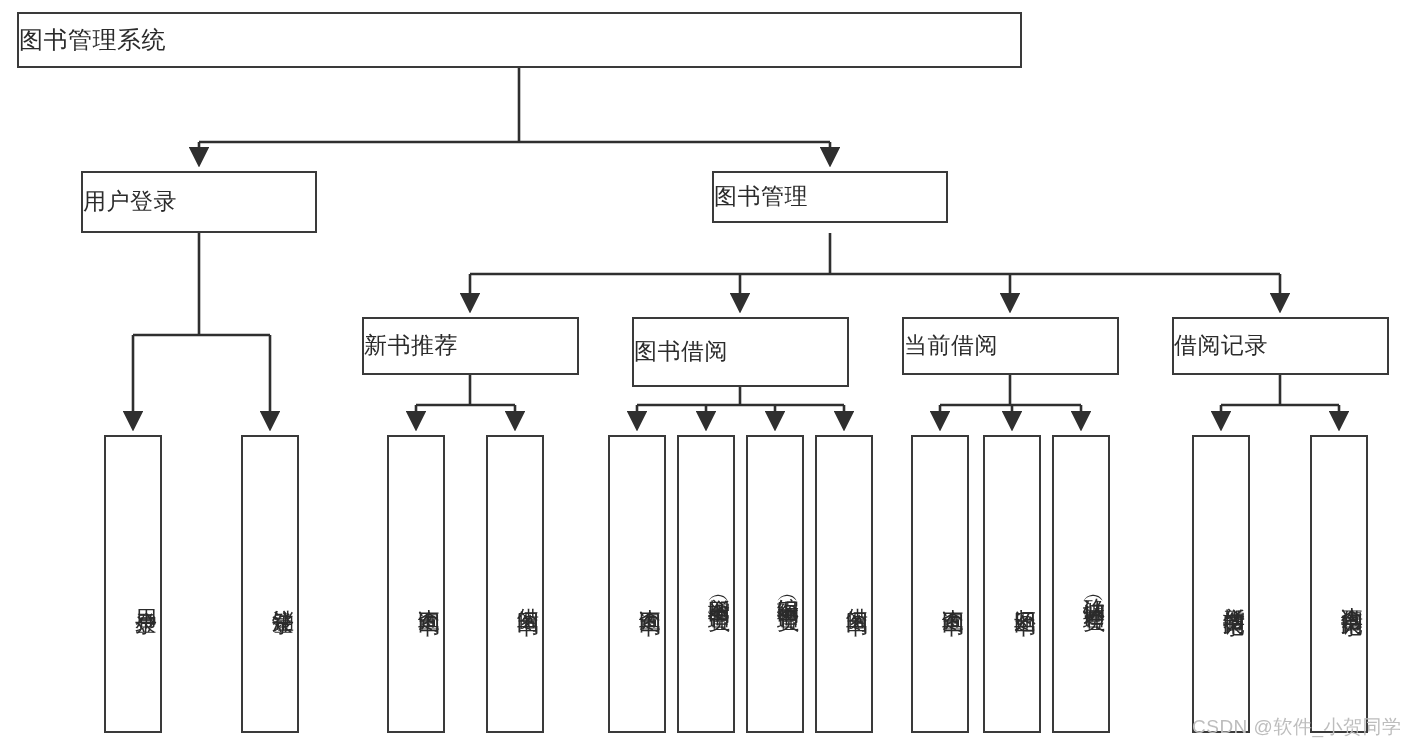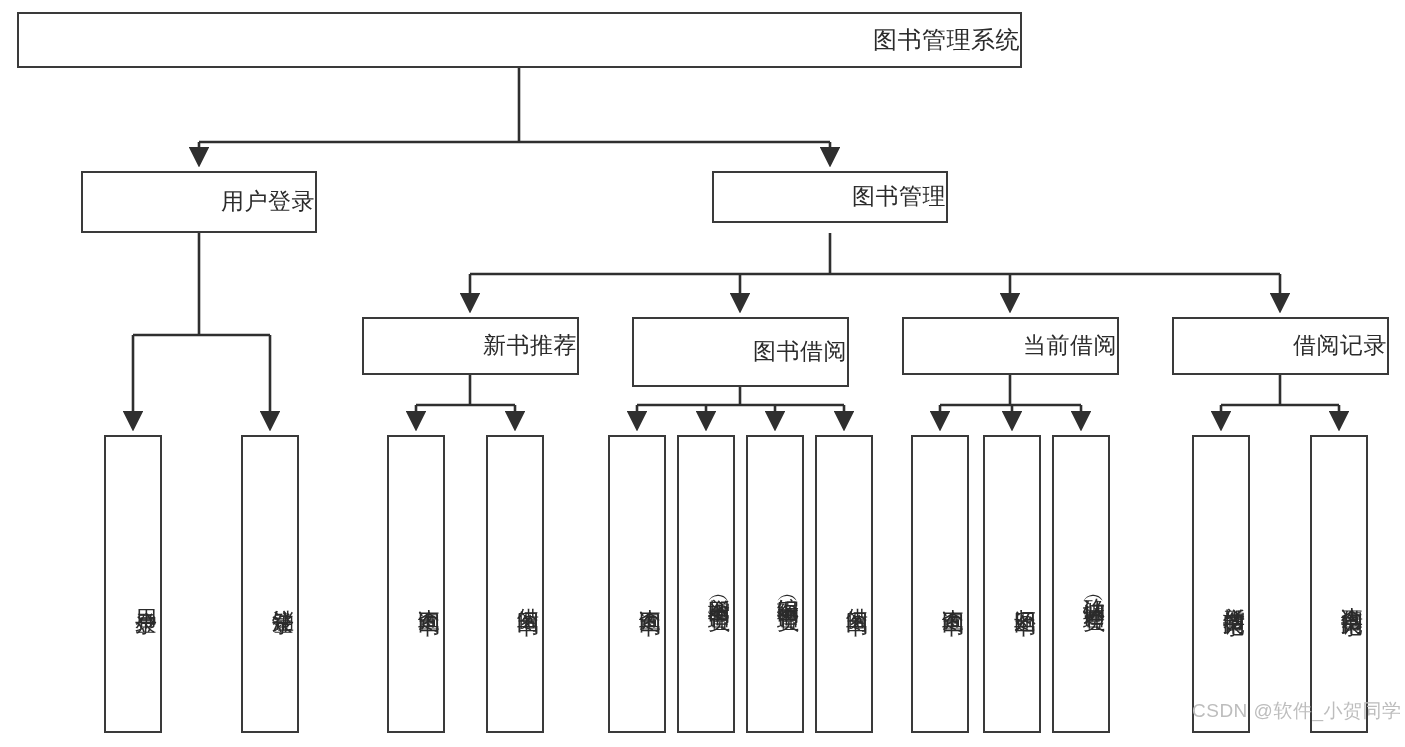--- a/index.html
+++ b/index.html
@@ -26,21 +26,21 @@
     height: 747px;
     pointer-events: none;
   }
   .node {
     position: absolute;
     box-sizing: border-box;
     background: #ffffff;
     border: 2px solid #3a3a3a;
     display: flex;
     align-items: center;
-    justify-content: flex-end;
+    justify-content: flex-start;
     color: #2b2b2b;
   }
   .node.horiz {
     font-size: 23px;
     letter-spacing: 0.5px;
     line-height: 1.2;
   }
   .node.root {
     font-size: 24px;
   }
@@ -131,24 +131,24 @@
       </div>
       <div class="node horiz" style="left: 712px; top: 171px; width: 236px; height: 52px;">
         <span>图书管理</span>
       </div>
       <div class="node horiz" style="left: 362px; top: 317px; width: 217px; height: 58px;">
         <span>新书推荐</span>
       </div>
       <div class="node horiz" style="left: 632px; top: 317px; width: 217px; height: 70px;">
         <span>图书借阅</span>
       </div>
-      <div class="node horiz" style="left: 902px; top: 317px; width: 217px; height: 58px; padding-left: 20px;">
+      <div class="node horiz" style="left: 902px; top: 317px; width: 217px; height: 58px;">
         <span>当前借阅</span>
       </div>
-      <div class="node horiz" style="left: 1172px; top: 317px; width: 217px; height: 58px; padding-left: 44px;">
+      <div class="node horiz" style="left: 1172px; top: 317px; width: 217px; height: 58px;">
         <span>借阅记录</span>
       </div>
       <div class="node vert" style="left: 104px; top: 435px; width: 58px; height: 298px;">
         <span>用户登录</span>
       </div>
       <div class="node vert" style="left: 241px; top: 435px; width: 58px; height: 298px;">
         <span>注销登录</span>
       </div>
       <div class="node vert" style="left: 387px; top: 435px; width: 58px; height: 298px;">
         <span>查询图书</span>
@@ -178,14 +178,14 @@
         <span>确认归还（管理员）</span>
       </div>
       <div class="node vert" style="left: 1192px; top: 435px; width: 58px; height: 298px;">
         <span>新增借阅记录</span>
       </div>
       <div class="node vert" style="left: 1310px; top: 435px; width: 58px; height: 298px;">
         <span>查询借阅记录</span>
       </div>
     </div>
 
-  <div class="watermark" style="left:1192px; top:698px;text-align:right;">CSDN @软件_小贺同学</div>
+  <div class="watermark" style="left:1192px; top:714px;text-align:right;">CSDN @软件_小贺同学</div>
 </div>
 
 </body></html>

